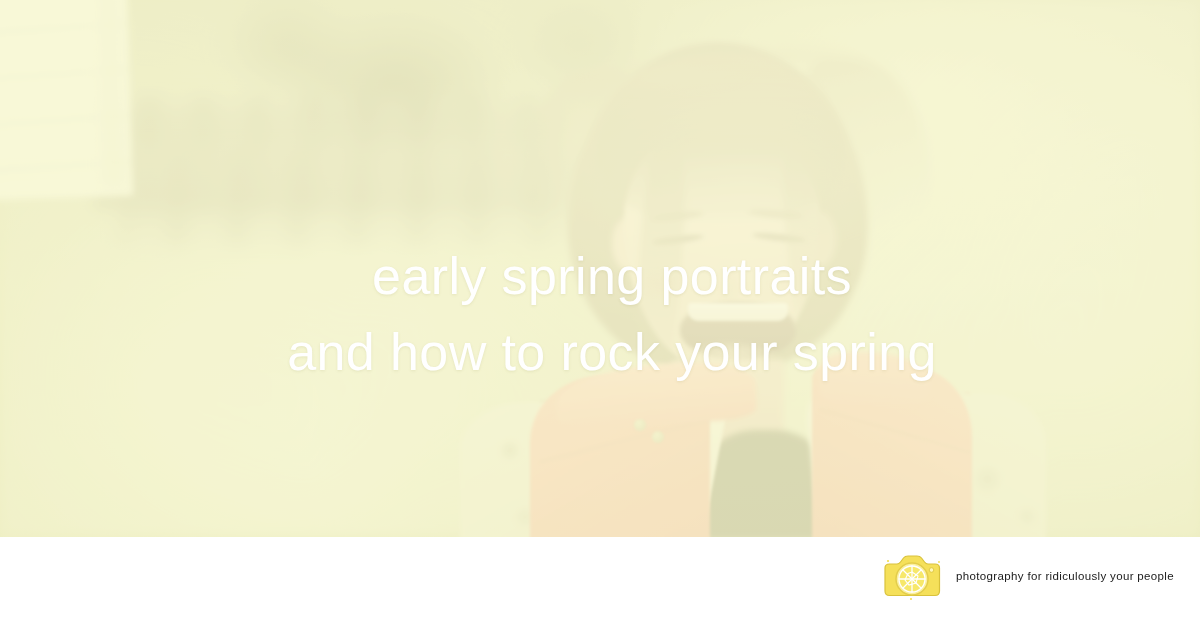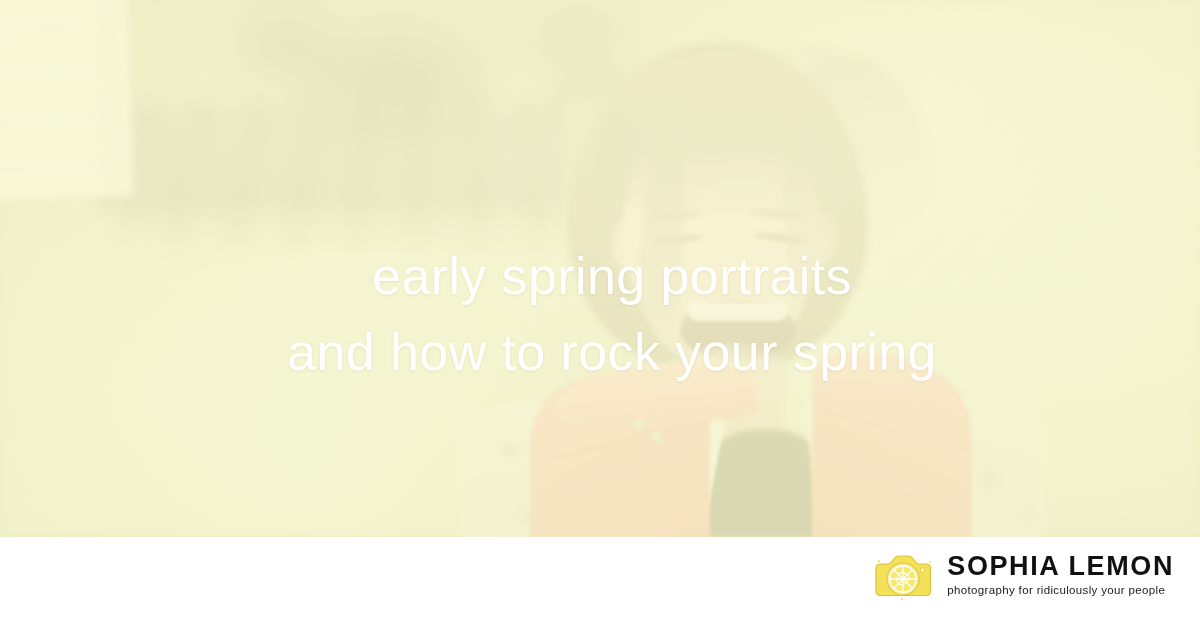--- a/index.html
+++ b/index.html
@@ -573,20 +573,19 @@
         </g>
 
         <circle cx="103" cy="38" r="4.6" fill="#fff7b8" stroke="#dcc53f" stroke-width="1.8"></circle>
 
         <circle cx="16" cy="20" r="2.2" fill="#f2dc4e"></circle>
         <circle cx="118" cy="22" r="1.8" fill="#f2dc4e"></circle>
         <circle cx="62" cy="96" r="2" fill="#f2dc4e"></circle>
       </svg>
 
       <div class="brand-text">
-        <div class="brand-name">SOPHIA LEMON</div>
         <div class="brand-tag">photography for ridiculously your people</div>
       </div>
 
     </div>
   </div>
 
 </div>
 
 </body></html>

